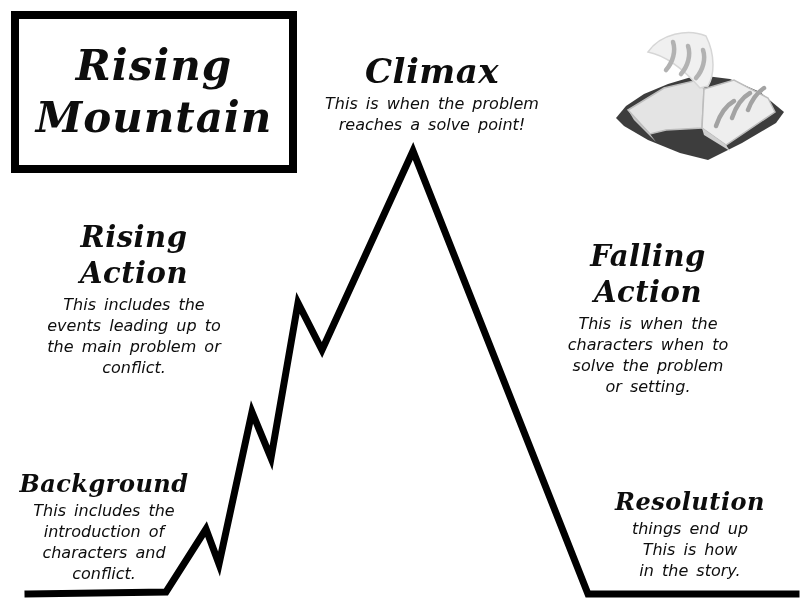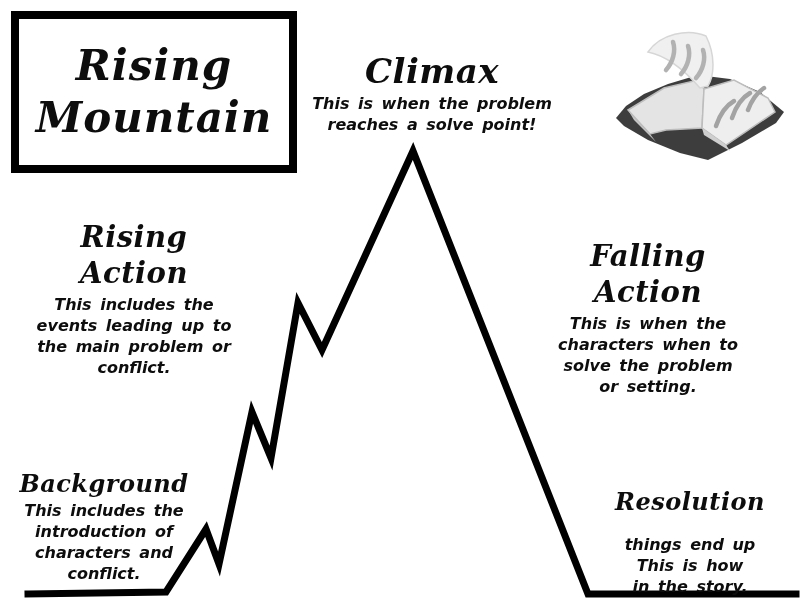--- a/index.html
+++ b/index.html
@@ -33,34 +33,34 @@
     font-family:"DejaVu Serif", serif;
     font-style:italic;font-weight:bold;
     letter-spacing:0.5px;
     line-height:1.12;
   }
   .h-xl{font-size:34px;}
   .h-lg{font-size:29px;}
   .h-md{font-size:24px;}
   .body-line{
     font-family:"DejaVu Sans", sans-serif;
-    font-style:italic;font-weight:bold;
+    font-style:italic;font-weight:normal;
     font-size:16px;line-height:21px;
     word-spacing:3px;
   }
   .sec-climax{left:432px;top:52px;}
   .sec-climax .heading{margin-bottom:3px;}
   .sec-rising{left:134px;top:221px;}
   .sec-rising .heading{margin-bottom:4px;}
   .sec-background{left:104px;top:471px;}
   .sec-background .heading{margin-bottom:2px;}
   .sec-falling{left:648px;top:240px;}
   .sec-falling .heading{margin-bottom:4px;}
   .sec-resolution{left:690px;top:489px;}
-  .sec-resolution .heading{margin-bottom:18px;}
+  .sec-resolution .heading{margin-bottom:2px;}
 </style>
 </head>
 <body>
 
 <div class="page">
 
   <svg class="mountain-svg" viewBox="0 0 800 608">
     <polyline points="28,594 166,592 206,529 219,564 252,412 271,458 298,303 322,350 413,151 588,594 796,594" fill="none" stroke="#000000" stroke-width="7" stroke-linejoin="miter" stroke-linecap="square"></polyline>
   </svg>
 

